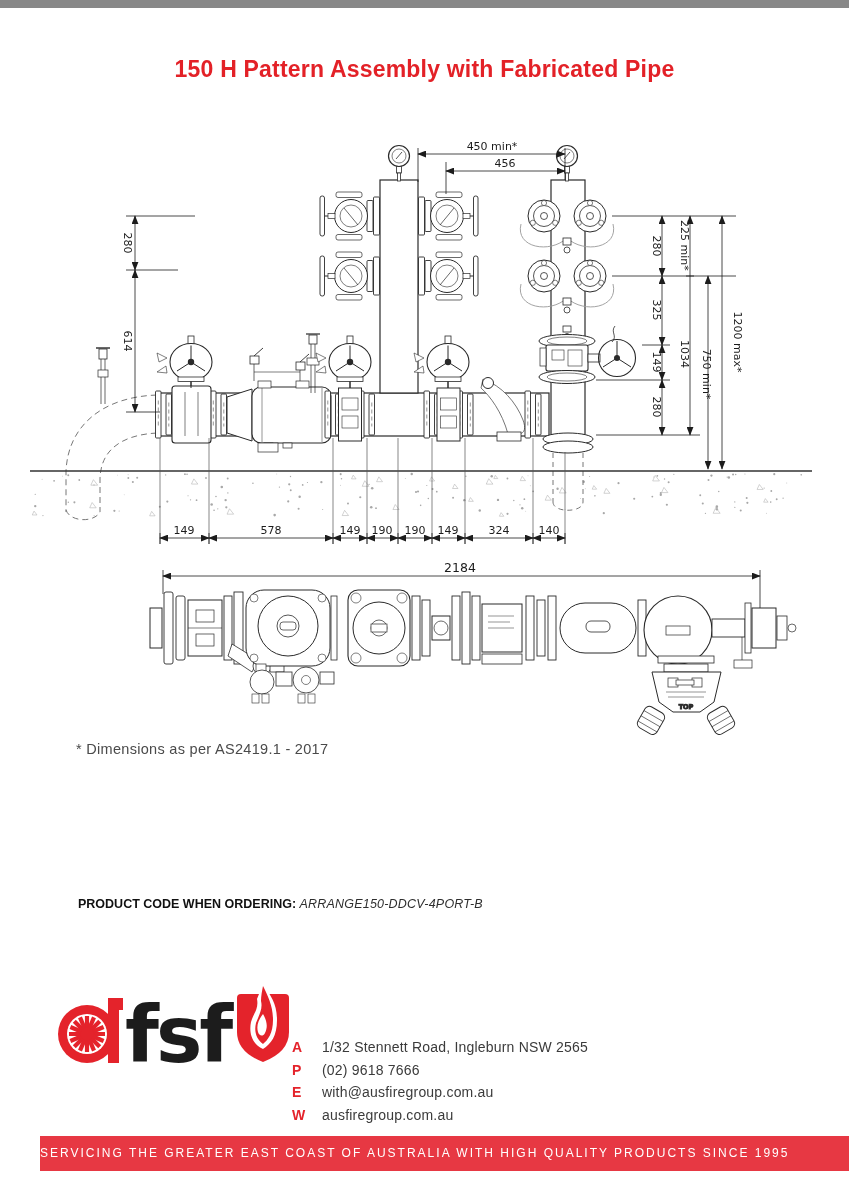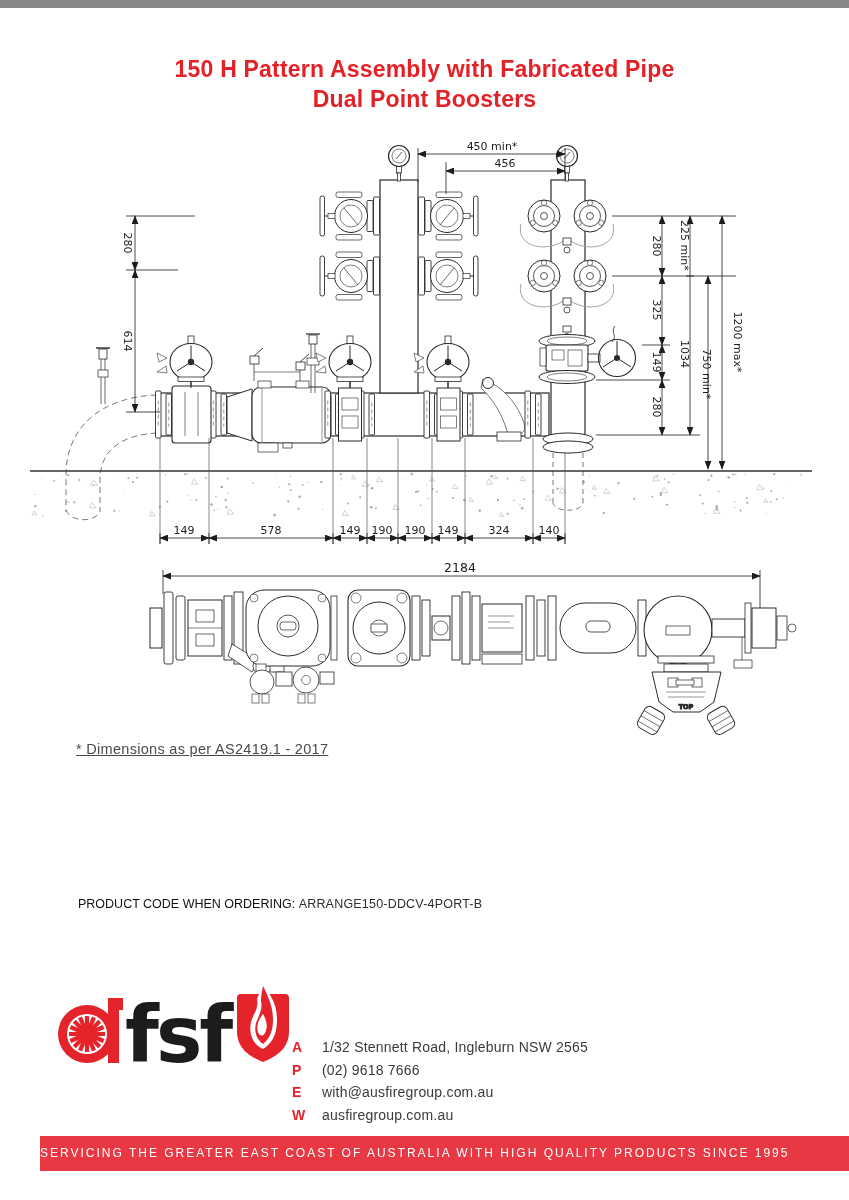--- a/index.html
+++ b/index.html
@@ -5,41 +5,40 @@
   html,body{margin:0;padding:0;background:#888;}
   .page{position:relative;width:849px;height:1200px;background:#fff;margin:8px auto;
         font-family:"Liberation Sans",sans-serif;overflow:hidden;}
   .title{position:absolute;top:46px;left:0;width:100%;text-align:center;
          color:var(--title-red);font-weight:bold;font-size:23px;line-height:30px;letter-spacing:.2px;}
   svg text{font-family:"DejaVu Sans",sans-serif;fill:#1c1c1c;}
   .dimtxt{font-size:11px;}
   .dimbig{font-size:12.5px;}
   .elev{position:absolute;top:128px;left:0;}
   .plan{position:absolute;top:552px;left:0;}
-  .footnote{position:absolute;top:733px;left:76px;font-size:14.5px;color:#4a4a4a;letter-spacing:.3px;text-decoration:underline;}
+  .footnote{position:absolute;top:733px;left:76px;font-size:14.5px;color:#4a4a4a;letter-spacing:.3px;}
   .codes{position:absolute;top:886px;left:78px;font-size:12.5px;color:#111;line-height:20.5px;}
-  .codes .lbl{font-weight:normal;}
-  .codes .val{color:#2e2e2e;letter-spacing:.2px;}
+  .codes .lbl{font-weight:bold;}
+  .codes .val{font-style:italic;color:#2e2e2e;letter-spacing:.2px;}
   .logo{position:absolute;top:970px;left:53px;}
   .contact{position:absolute;top:1031px;left:292px;}
   .c-row{display:flex;align-items:baseline;height:22.5px;}
   .c-key{color:var(--brand-red);font-weight:bold;font-size:14px;width:30px;}
   .c-val{color:#3b3b3b;font-size:14px;letter-spacing:.2px;}
   .banner{position:absolute;top:1128px;left:40px;width:828px;height:35px;background:var(--banner-red);
           color:#fff;font-size:12px;letter-spacing:2px;line-height:35px;
           font-weight:500;white-space:nowrap;}
 </style>
 </head>
 <body>
 
 <div class="page">
 
   <header class="title">
     <div>150 H Pattern Assembly with Fabricated Pipe</div>
-    <div>Dual Point Boosters</div>
   </header>
 
   <svg class="elev" width="849" height="420" viewBox="0 0 849 420">
     <defs>
       <marker id="ar" markerUnits="userSpaceOnUse" markerWidth="9" markerHeight="7" refX="8.2" refY="3.5" orient="auto-start-reverse">
         <path d="M0,0L9,3.5L0,7Z" fill="#1c1c1c"></path>
       </marker>
       <g id="gauge" stroke="#2a2a2a" fill="#fff">
         <rect x="-2.5" y="10" width="5" height="7" stroke-width=".8"></rect>
         <rect x="-1.5" y="17" width="3" height="8" stroke-width=".8"></rect>

